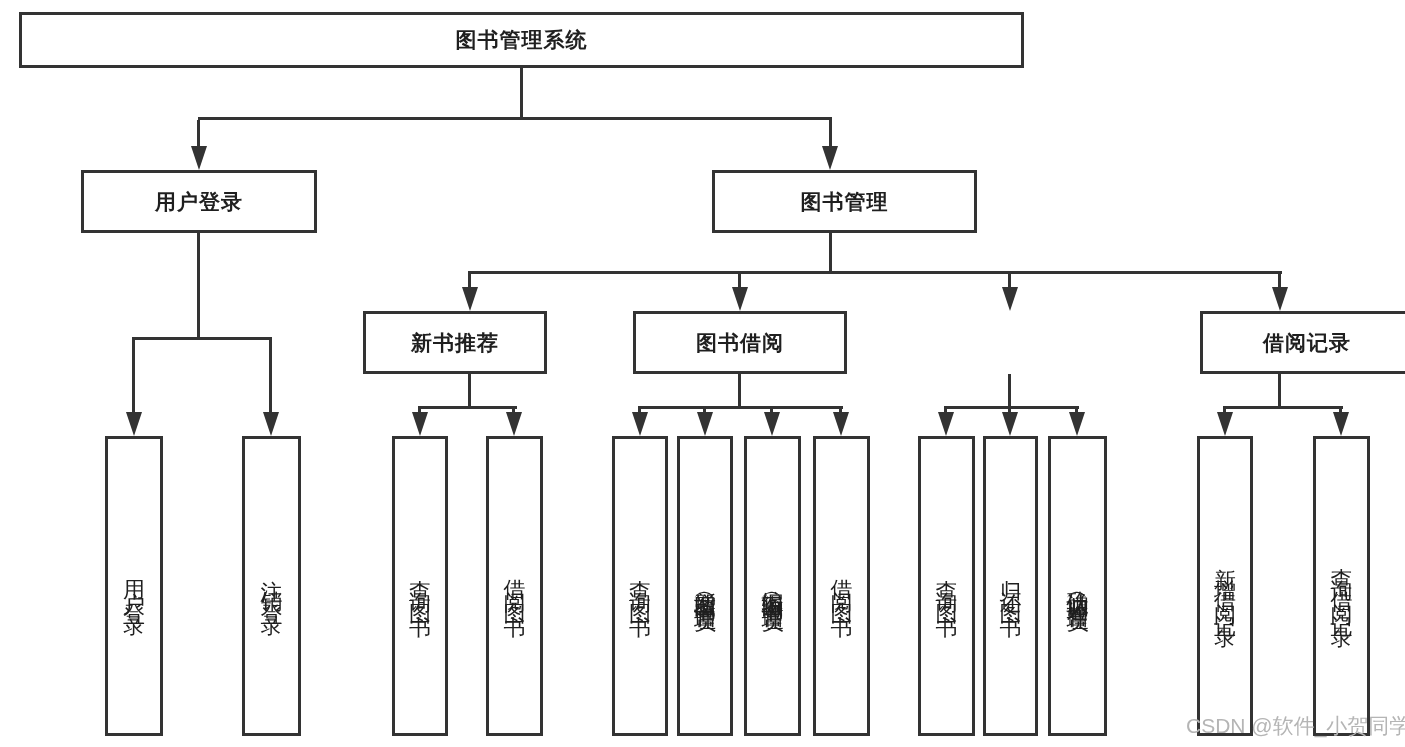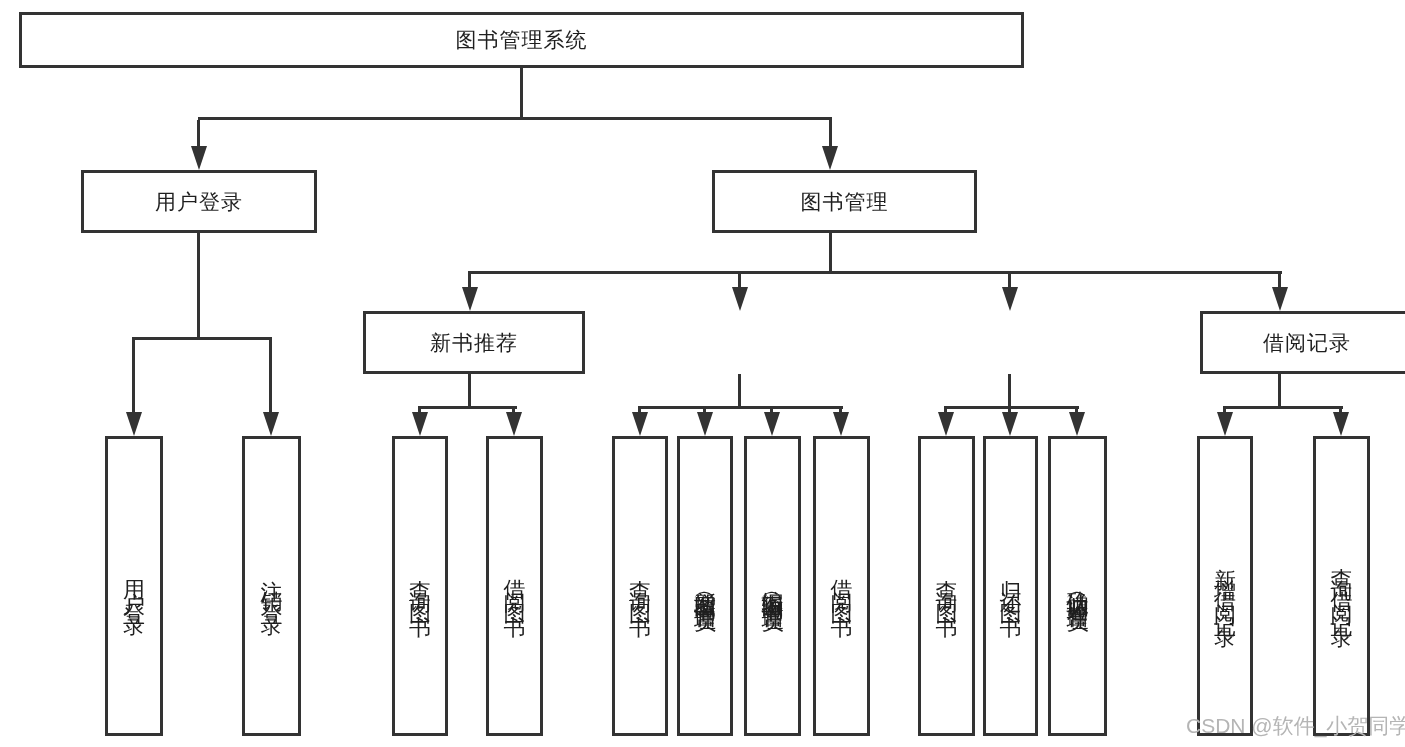--- a/index.html
+++ b/index.html
@@ -5,21 +5,21 @@
   html,body{margin:0;padding:0;background:#fff;}
   .canvas{
     position:relative;width:1405px;height:747px;background:#fff;overflow:hidden;
     font-family:"Liberation Sans","DejaVu Sans",sans-serif;
     color:var(--text,#222);
   }
   .node{
     position:absolute;box-sizing:border-box;border:3px solid var(--line,#333);
     background:#fff;display:flex;align-items:center;justify-content:center;
   }
-  .hbox span{font-size:21px;letter-spacing:1px;color:var(--text,#222);white-space:nowrap;}
+  .hbox span{font-size:21px;letter-spacing:1px;color:var(--text,#222);white-space:nowrap;font-weight:bold;}
   .vbox span{
     writing-mode:vertical-rl;text-orientation:mixed;
     font-size:22px;letter-spacing:12px;color:var(--text,#222);
     line-height:1;white-space:nowrap;
   }
   .vbox.long span{letter-spacing:3px;}
   .line{position:absolute;background:var(--line,#333);}
   .tri{
     position:absolute;width:0;height:0;
     border-left:8px solid transparent;border-right:8px solid transparent;
@@ -96,22 +96,25 @@
     <span>图书管理系统</span>
   </div>
 
   <div class="node hbox" style="left:81px;top:170px;width:236px;height:63px">
     <span>用户登录</span>
   </div>
   <div class="node hbox" style="left:712px;top:170px;width:265px;height:63px">
     <span>图书管理</span>
   </div>
 
-  <div class="node hbox" style="left:363px;top:311px;width:222px;height:63px">
+  <div class="node hbox" style="left:363px;top:311px;width:184px;height:63px">
     <span>新书推荐</span>
+  </div>
+  <div class="node hbox" style="left:633px;top:311px;width:214px;height:63px">
+    <span>图书借阅</span>
   </div>
   <div class="node hbox" style="left:1200px;top:311px;width:214px;height:63px">
     <span>借阅记录</span>
   </div>
 
   <div class="node vbox" style="left:105px;top:436px;width:58px;height:300px">
     <span>用户登录</span>
   </div>
   <div class="node vbox" style="left:242px;top:436px;width:59px;height:300px">
     <span>注销登录</span>

